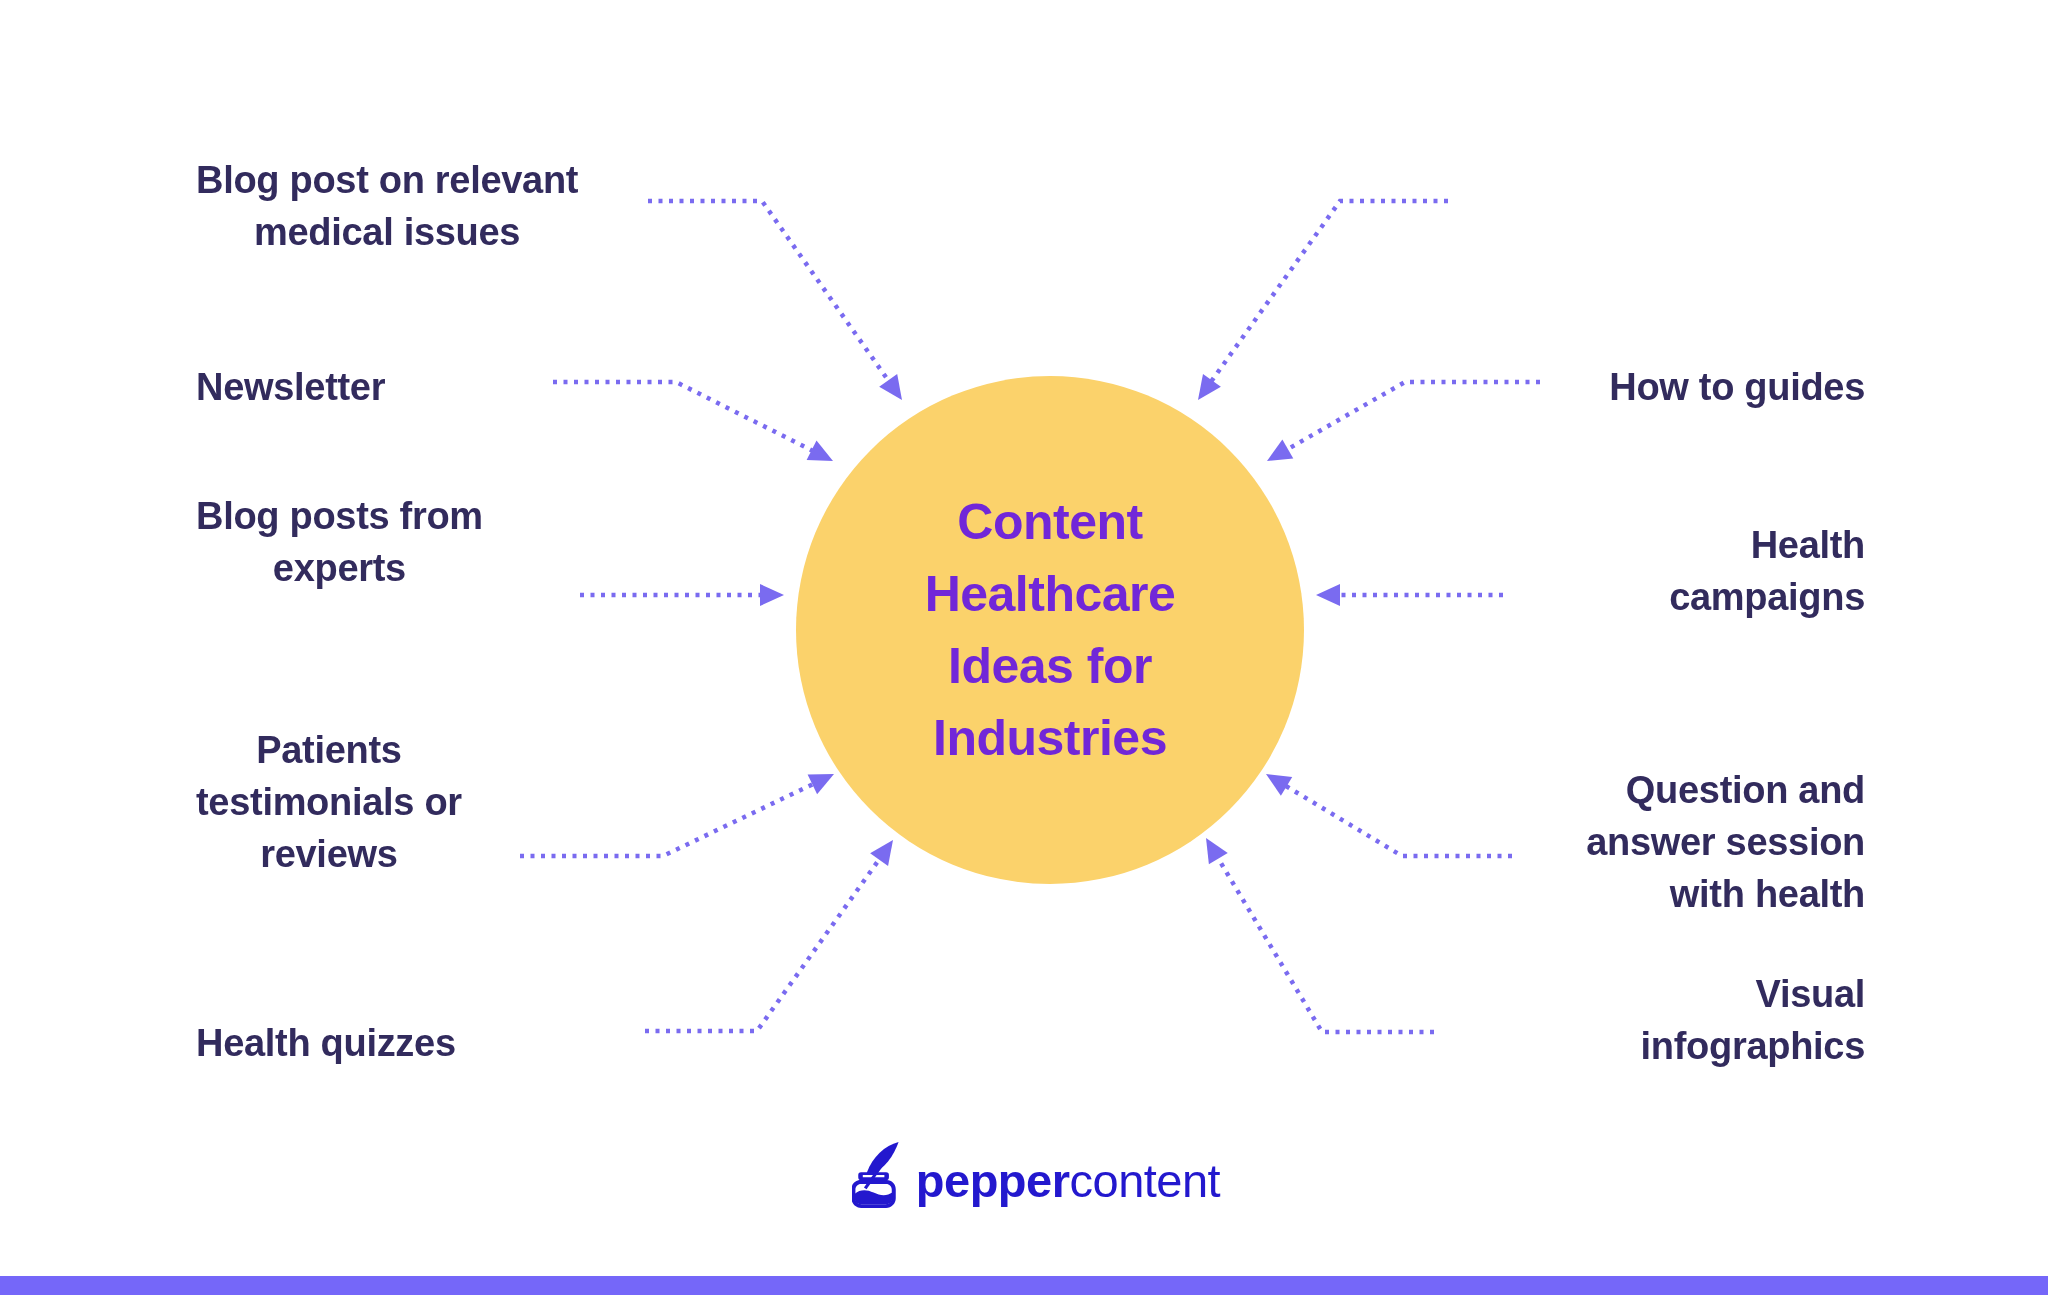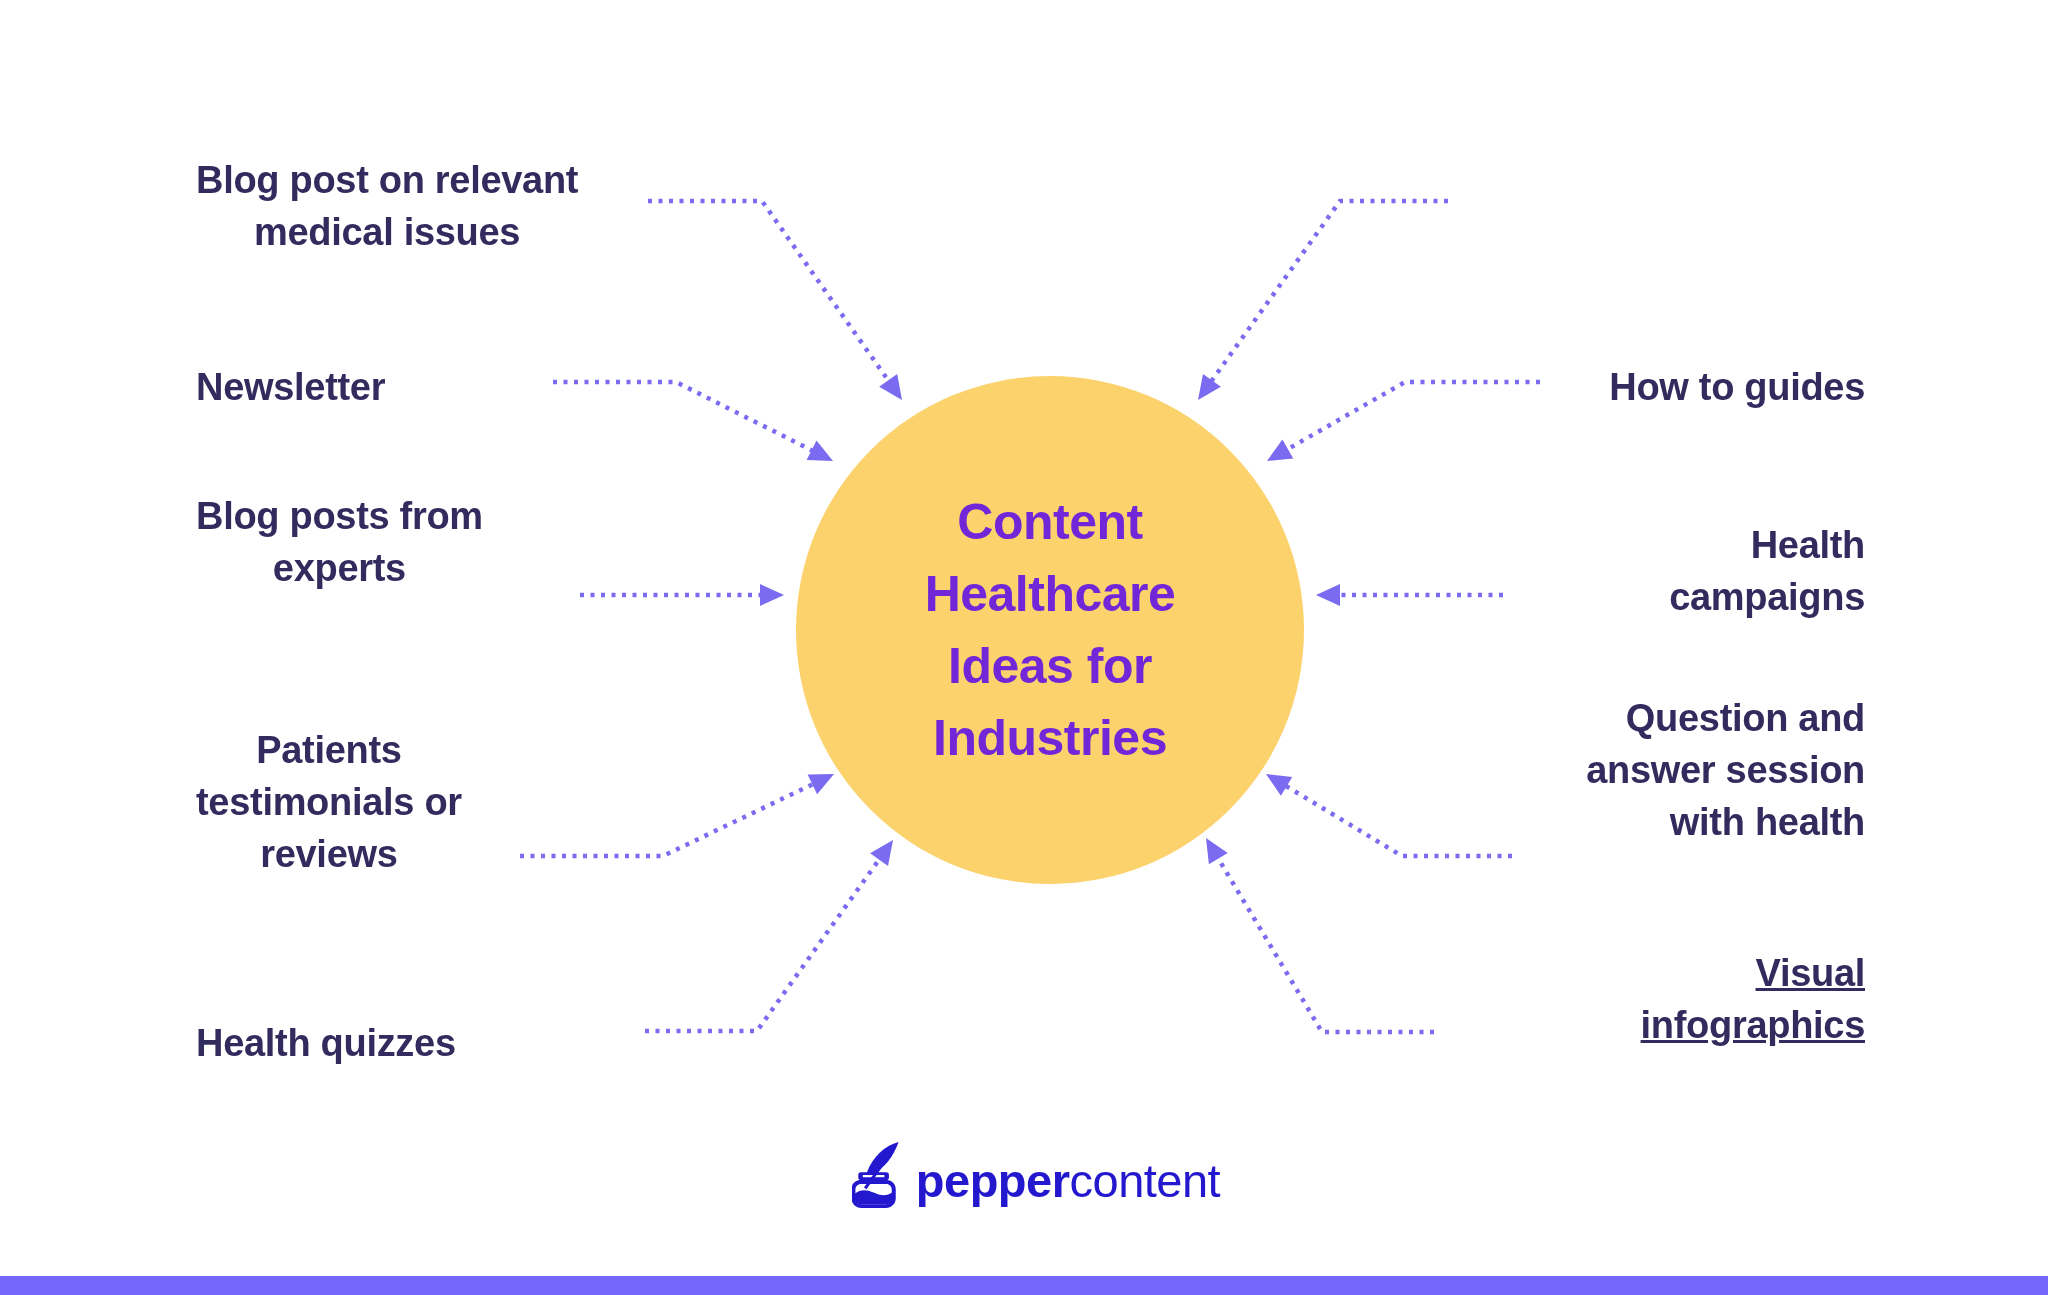--- a/index.html
+++ b/index.html
@@ -33,21 +33,21 @@
     position:absolute;
     color:var(--c-label_text,#322B5D);
     font-size:38px;line-height:52px;font-weight:600;
     white-space:pre-line;
     z-index:2;
     letter-spacing:-0.3px;
   }
   .spoke-left{left:183px;text-align:center;margin-left:13px;}
   .spoke-right{right:183px;text-align:right;}
   .l1{top:154px;} .l2{top:361px;} .l3{top:490px;} .l4{top:724px;} .l5{top:1017px;}
-  .r1{top:154px;} .r2{top:361px;} .r3{top:519px;} .r4{top:692px;margin-left:39px;} .r5{top:947px;text-decoration:underline;}
+  .r1{top:154px;} .r2{top:361px;} .r3{top:519px;} .r4{top:764px;margin-left:39px;} .r5{top:968px;}
 
   
   .brand-logo{
     position:absolute;left:0;right:0;top:1128px;height:80px;
     display:flex;align-items:flex-end;justify-content:center;gap:14px;
     z-index:2;
     padding-left:24px;
   }
   .brand-logo svg{display:block;}
   .brand-text{

